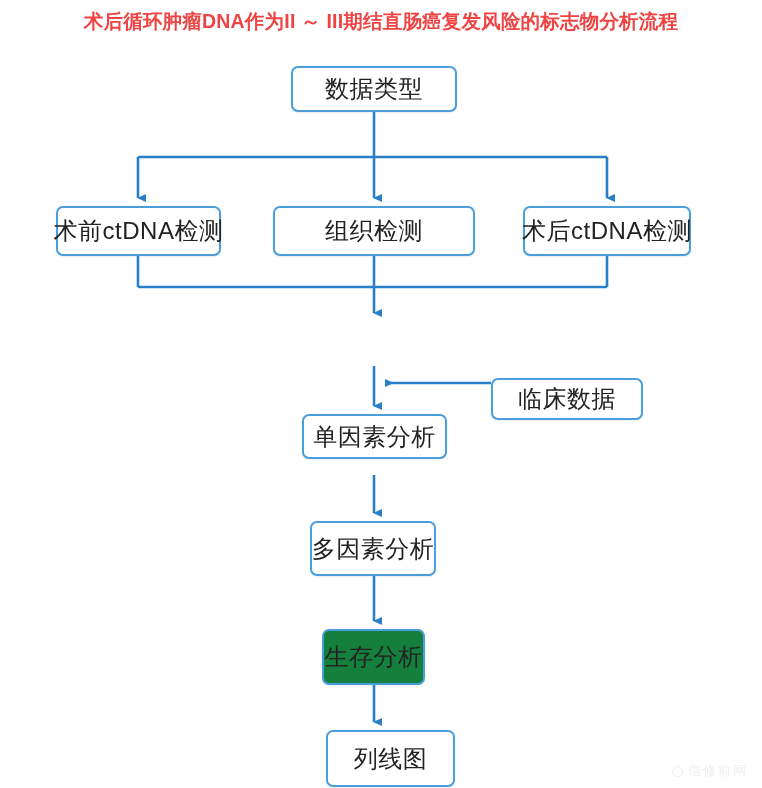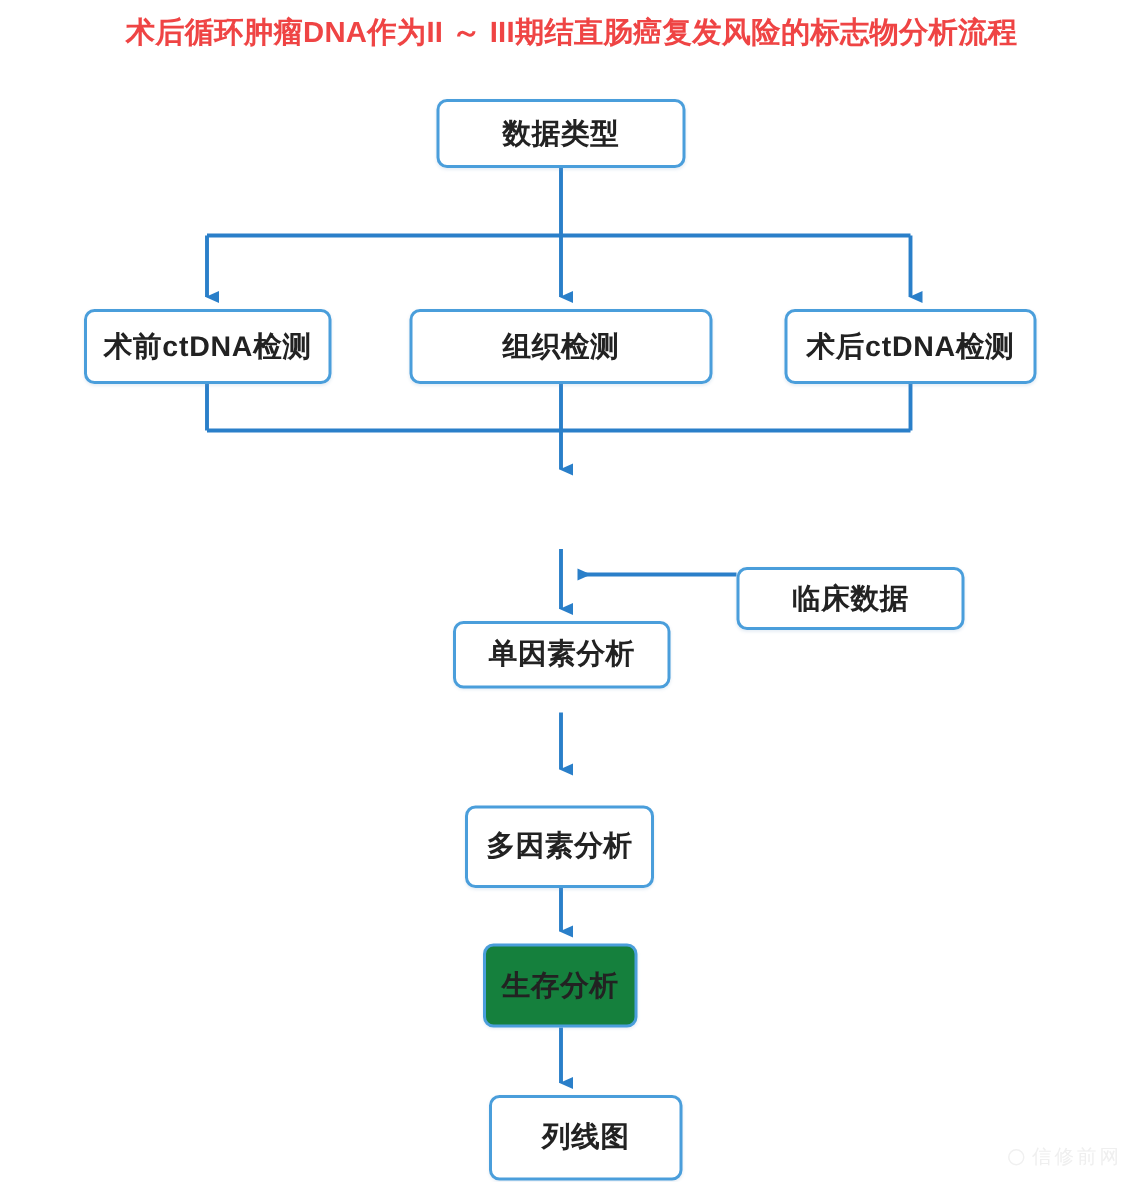--- a/index.html
+++ b/index.html
@@ -42,22 +42,22 @@
   .node {
     position: absolute;
     box-sizing: border-box;
     border: 2px solid #4a9edb;
     border-radius: 7px;
     background: #ffffff;
     display: flex;
     align-items: center;
     justify-content: center;
     color: #222222;
-    font-weight: bold;
-    font-size: 19px;
+    font-weight: normal;
+    font-size: 24px;
     letter-spacing: 0.5px;
     box-shadow: 0 1px 2px rgba(120,160,200,0.18);
   }
   .node-label {
     display: block;
     line-height: 1;
     white-space: nowrap;
   }
   .watermark {
     position: absolute;
@@ -144,21 +144,21 @@
 
 
   <div class="node" id="node-clinical-data" style="left: 491px; top: 378px; width: 152px; height: 42px; border-color: rgb(74, 158, 219); background: rgb(255, 255, 255); color: rgb(34, 34, 34);">
     <span class="node-label">临床数据</span>
   </div>
 
   <div class="node" id="node-univariate" style="left: 302px; top: 414px; width: 145px; height: 45px; border-color: rgb(74, 158, 219); background: rgb(255, 255, 255); color: rgb(34, 34, 34);">
     <span class="node-label">单因素分析</span>
   </div>
 
-  <div class="node" id="node-multivariate" style="left: 310px; top: 521px; width: 126px; height: 55px; border-color: rgb(74, 158, 219); background: rgb(255, 255, 255); color: rgb(34, 34, 34); margin-top: 16px;">
+  <div class="node" id="node-multivariate" style="left: 310px; top: 521px; width: 126px; height: 55px; border-color: rgb(74, 158, 219); background: rgb(255, 255, 255); color: rgb(34, 34, 34);">
     <span class="node-label">多因素分析</span>
   </div>
 
   <div class="node" id="node-survival-analysis" style="left: 322px; top: 629px; width: 103px; height: 56px; border-color: rgb(74, 158, 219); background: #15803d; color: rgb(34, 34, 34);">
     <span class="node-label">生存分析</span>
   </div>
 
   <div class="node" id="node-nomogram" style="left: 310px; top: 730px; width: 129px; height: 57px; border-color: rgb(74, 158, 219); background: rgb(255, 255, 255); color: rgb(34, 34, 34); margin-left: 16px;">
     <span class="node-label">列线图</span>
   </div>

